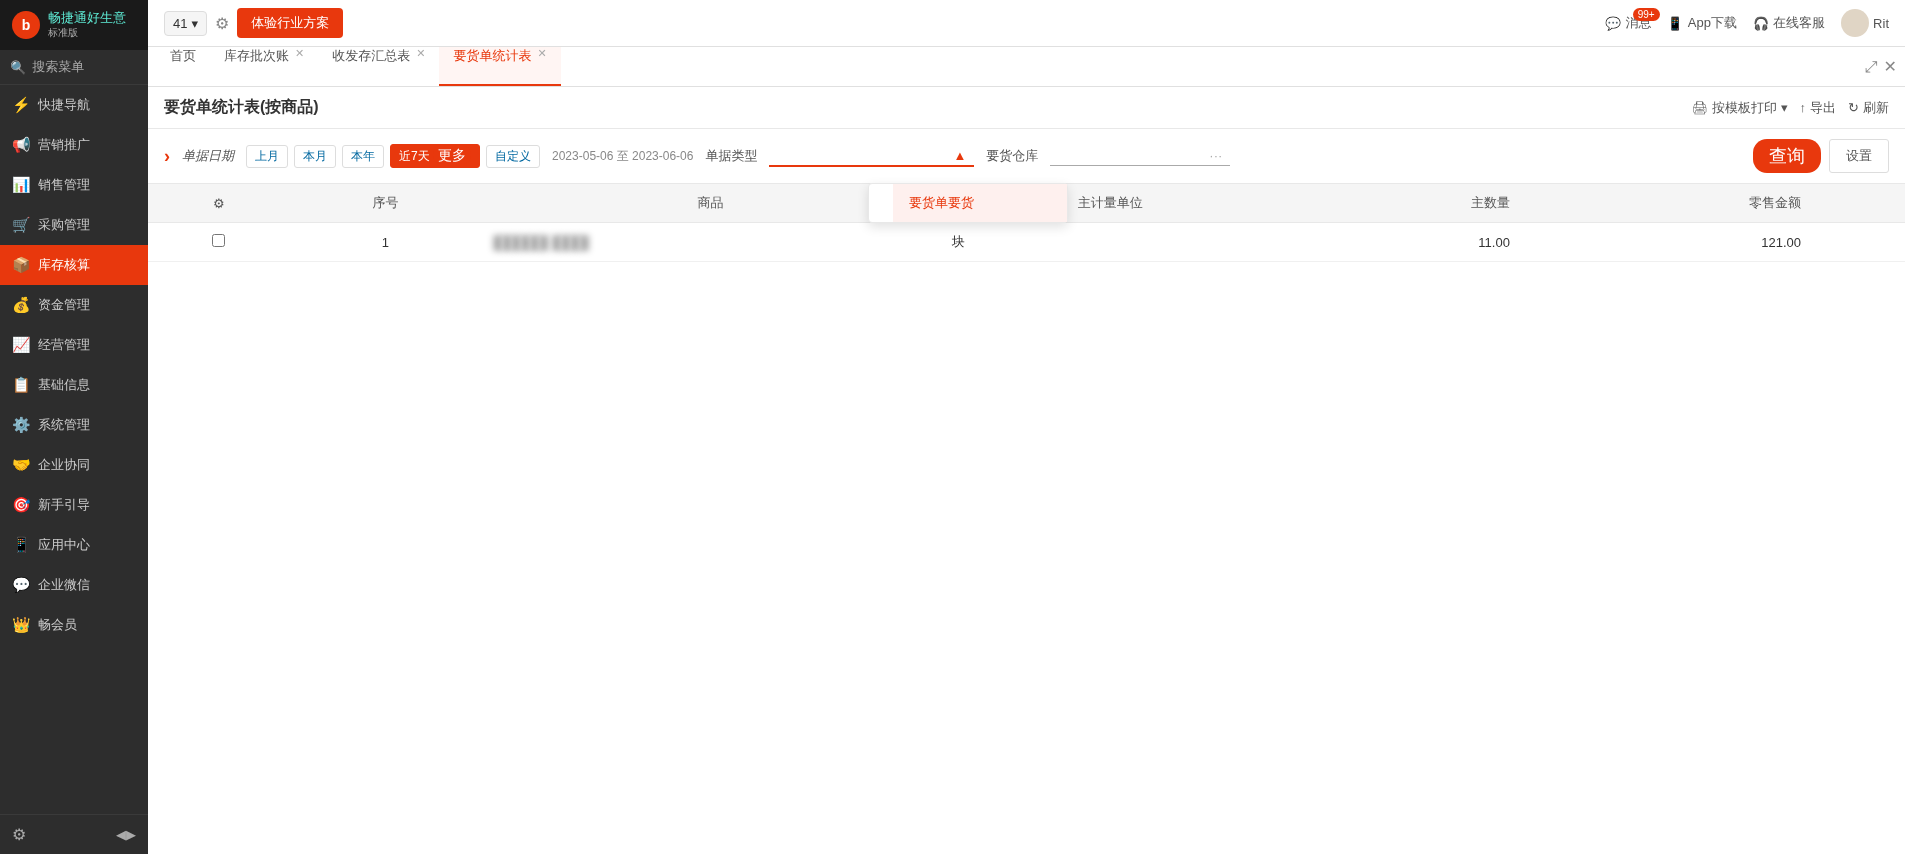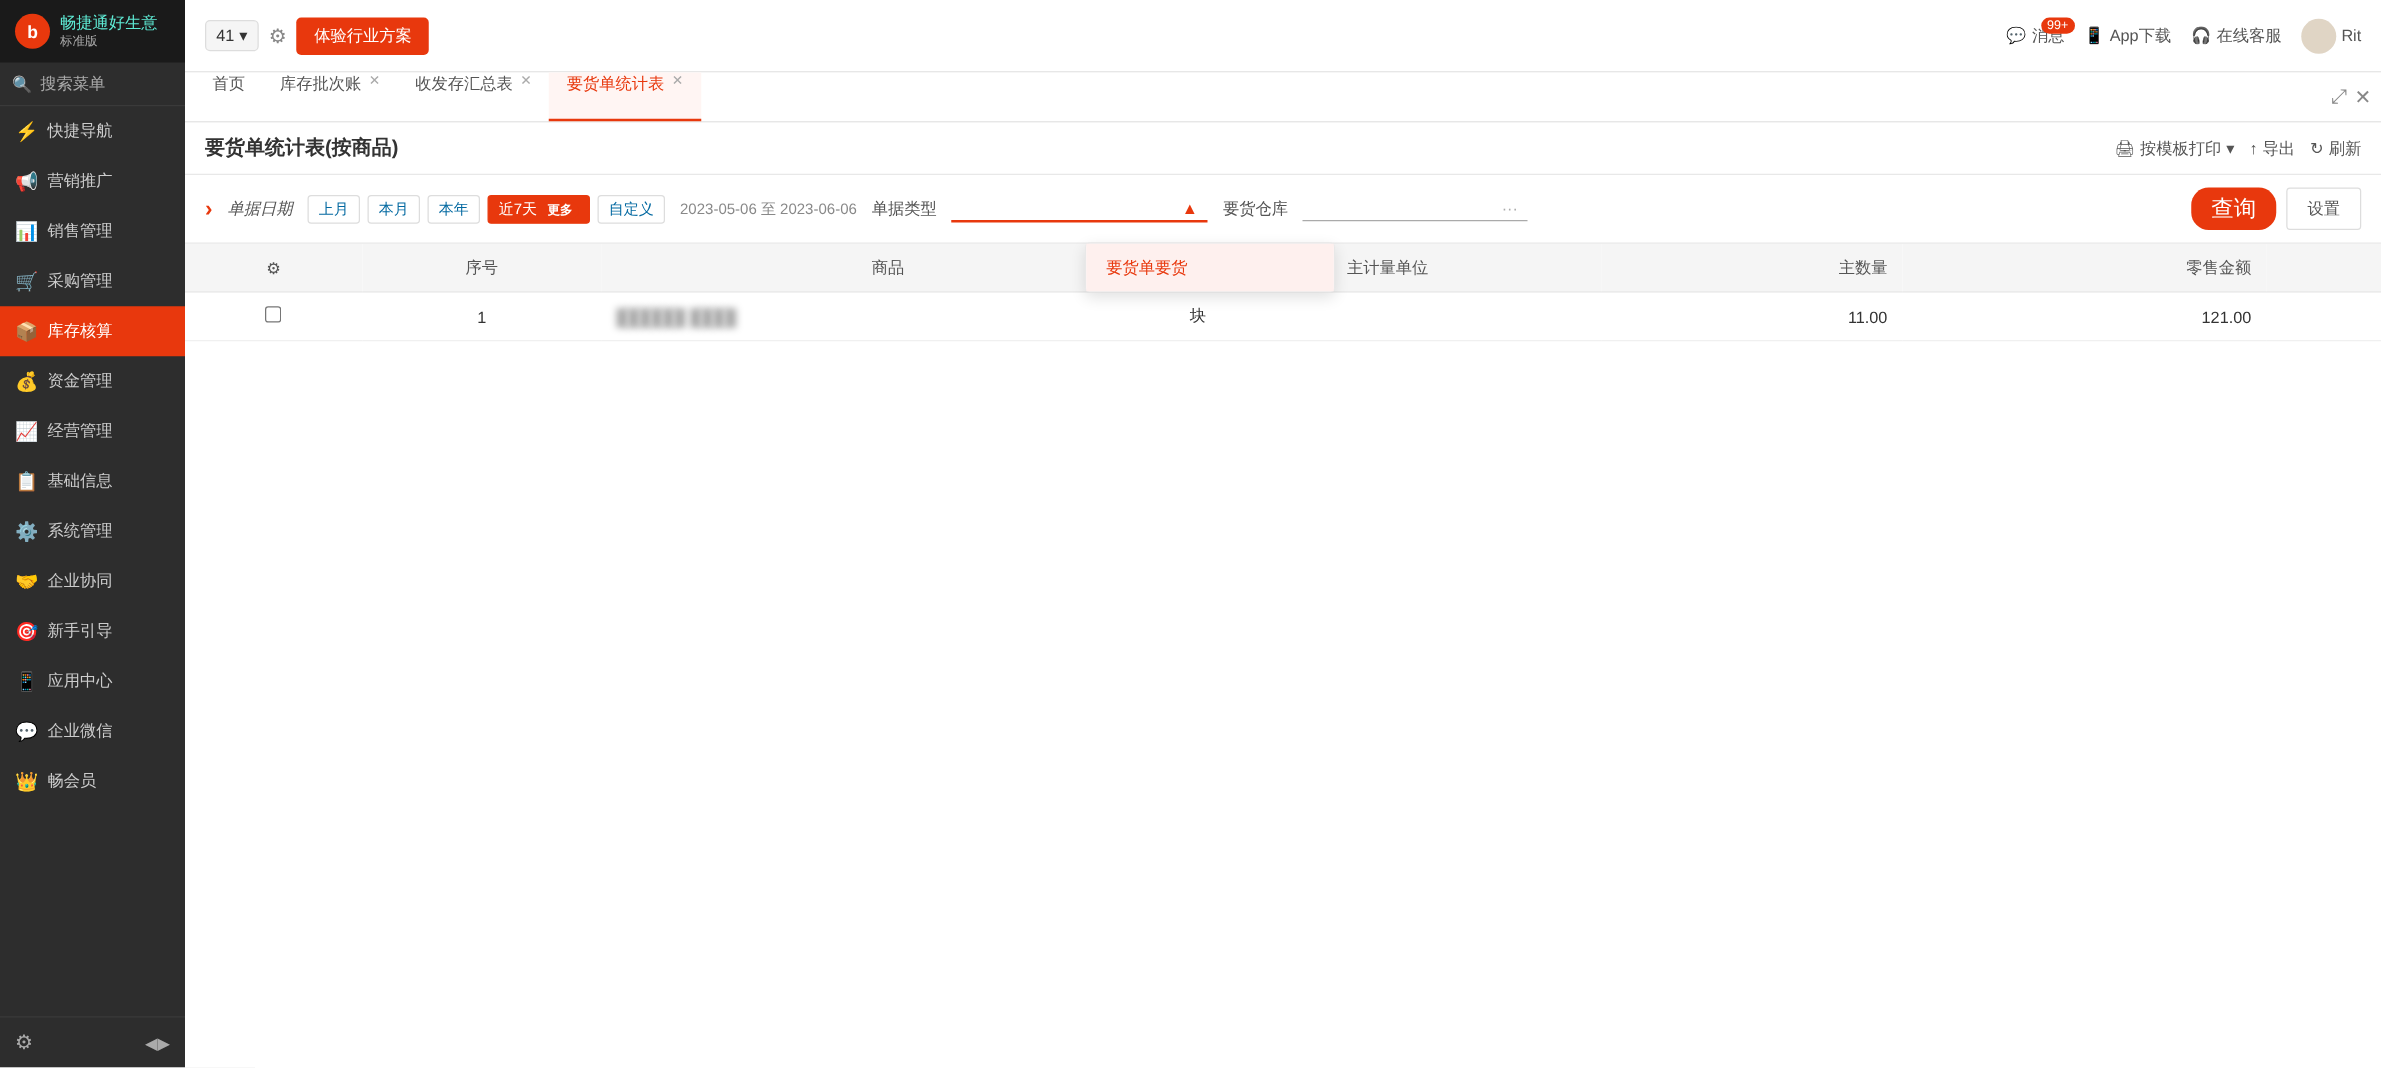--- a/index.html
+++ b/index.html
@@ -56,21 +56,21 @@
     .main {
       flex: 1;
       display: flex;
       flex-direction: column;
       height: 100%;
       overflow: hidden;
     }
 
     
     .topbar {
-      display: flex; align-items: center; padding: 0 16px; height: 58px;
+      display: flex; align-items: center; padding: 0 16px; height: 47px;
       background: white; border-bottom: 1px solid #e0e0e0; gap: 12px; flex-shrink: 0;
     }
     .topbar-left { display: flex; align-items: center; gap: 8px; flex: 1; }
     .company-select {
       display: flex; align-items: center; gap: 4px;
       background: #f5f5f5; border: 1px solid #ddd; border-radius: 4px;
       padding: 4px 8px; cursor: pointer; font-size: 13px; color: #333;
     }
     .topbar-gear { color: #888; cursor: pointer; font-size: 16px; }
     .trial-btn {
@@ -120,21 +120,21 @@
       display: flex; align-items: center; gap: 12px; flex-shrink: 0; flex-wrap: wrap;
       position: relative;
     }
     .filter-toggle { color: #e8380d; cursor: pointer; font-size: 18px; font-weight: bold; }
     .filter-label { color: #555; font-size: 13px; font-style: italic; }
     .date-btn {
       padding: 2px 8px; border: 1px solid #ddd; border-radius: 3px; cursor: pointer;
       font-size: 12px; color: #0369a1; background: white;
     }
     .date-btn.active { background: #e8380d; color: white; border-color: #e8380d; }
-    .date-badge { background: #e8380d; color: white; border-radius: 8px; font-size: 10px; padding: 1px 5px; font-weight: bold; }
+    .date-badge { background: #e8380d; color: white; border-radius: 8px; font-size: 14px; padding: 1px 5px; }
     .date-range { font-size: 12px; color: #888; }
     .filter-type-label { color: #555; font-size: 13px; }
     .filter-select-box {
       display: flex; align-items: center; border-bottom: 2px solid #e8380d;
       padding: 2px 8px; min-width: 180px; position: relative; cursor: pointer;
     }
     .filter-select-input { flex: 1; border: none; outline: none; font-size: 13px; }
     .filter-select-arrow { color: #e8380d; cursor: pointer; }
     .warehouse-label { color: #555; font-size: 13px; }
     .warehouse-select {
@@ -152,21 +152,21 @@
       padding: 5px 16px; cursor: pointer; font-size: 13px;
     }
 
     
     .dropdown-menu {
       position: absolute; top: 100%; left: 720px; background: white;
       border: 1px solid #e8e8e8; border-radius: 4px; box-shadow: 0 4px 12px rgba(0,0,0,0.12);
       z-index: 100; min-width: 200px;
     }
     .dropdown-item {
-      padding: 10px 16px; cursor: pointer; font-size: 13px; color: #333;
+      padding: 10px 16px; cursor: pointer; font-size: 13px; color: #333; margin-left: 24px;
     }
     .dropdown-item.selected { background: #fef0ee; color: #e8380d; }
 
     
     .table-area { flex: 1; overflow: auto; background: white; margin: 0; }
     table { width: 100%; border-collapse: collapse; }
     thead tr { background: #f5f5f5; }
     th {
       padding: 10px 12px; text-align: center; color: #555; font-weight: normal;
       font-size: 13px; border-bottom: 1px solid #e8e8e8; white-space: nowrap;

